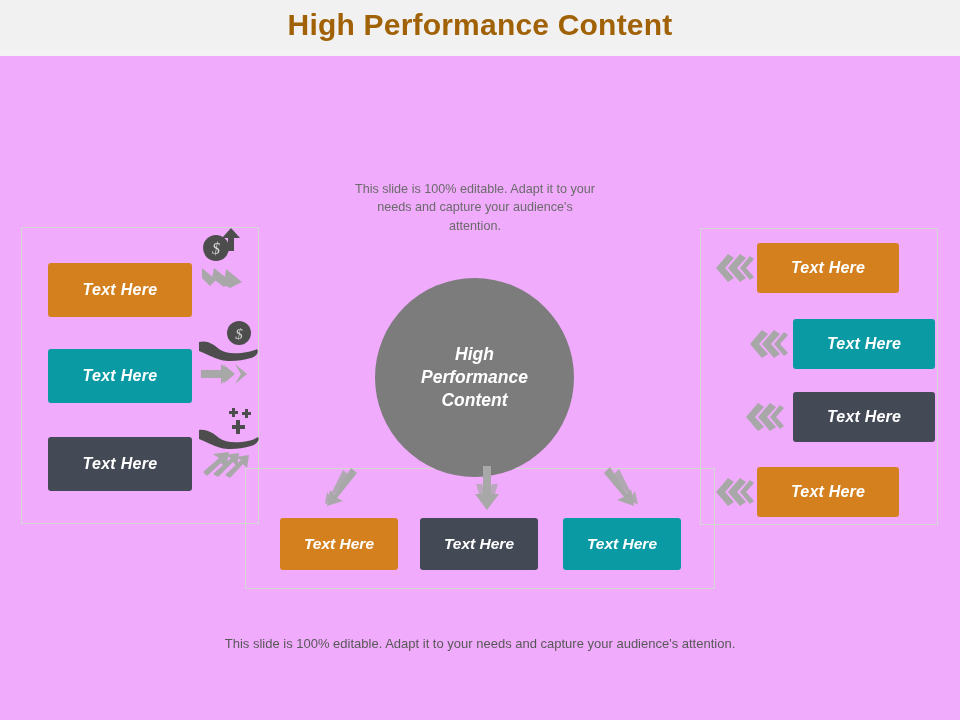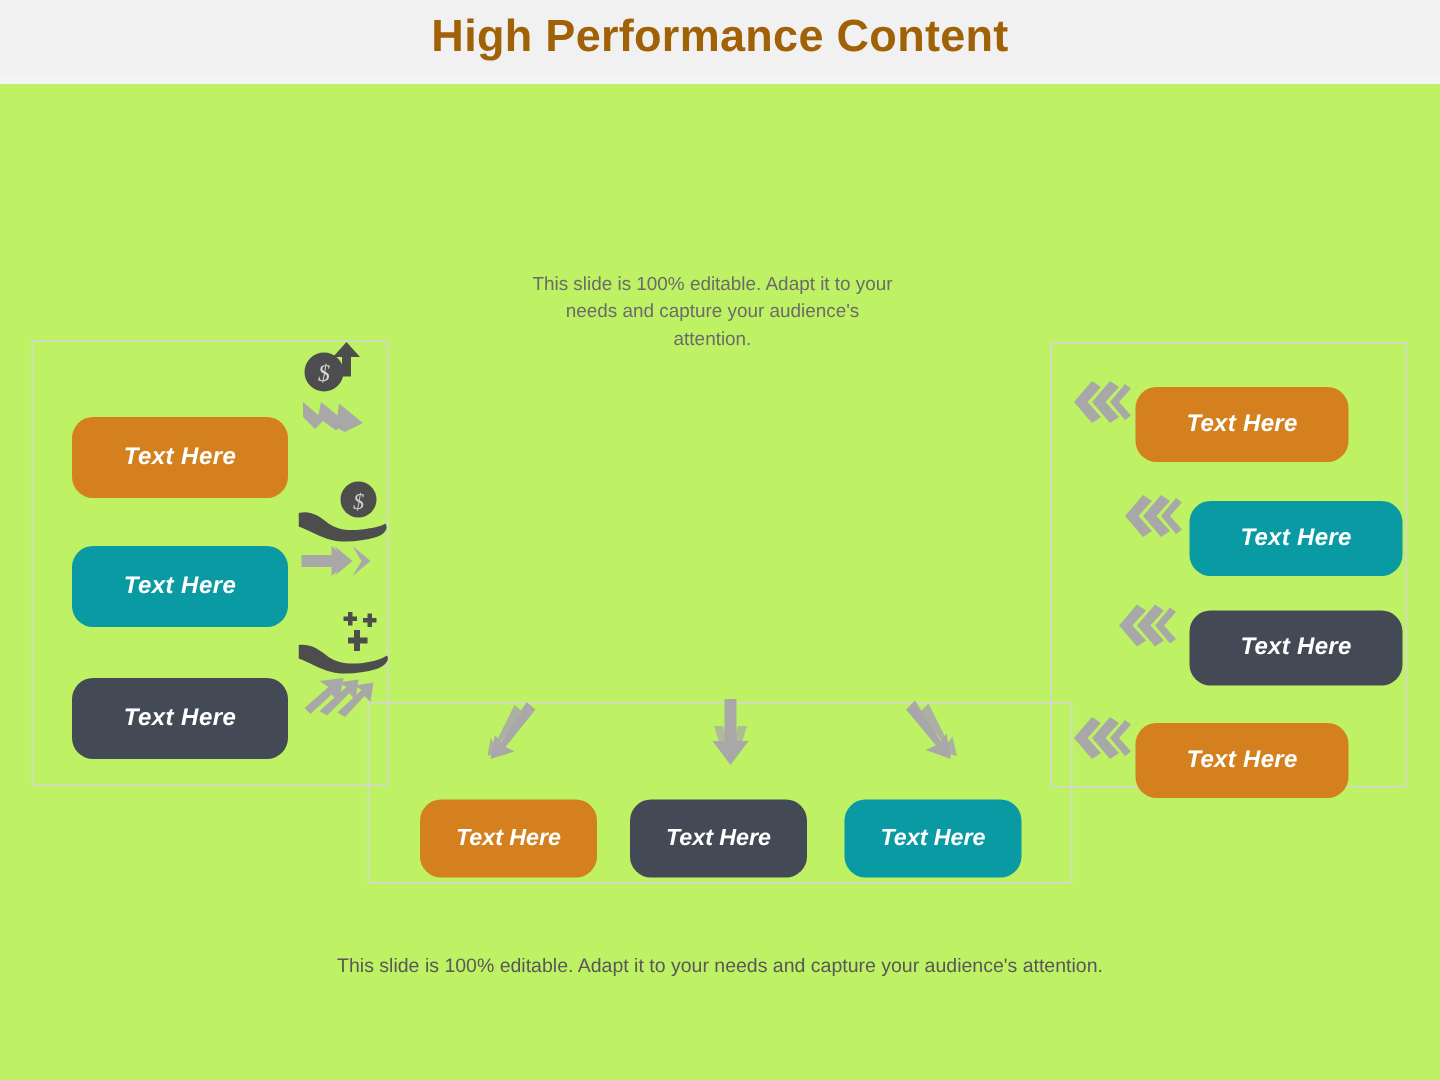--- a/index.html
+++ b/index.html
@@ -43,47 +43,46 @@
     white-space: nowrap;
   }
 
   
   .slide {
     position: absolute;
     left: 0;
     top: 56px;
     width: 960px;
     height: 664px;
-    background: #bef264;
+    background: #f0abfc;
   }
 
   
   .panel {
     position: absolute;
     border: 1px solid #d6d6d6;
     background: transparent;
     box-sizing: border-box;
   }
   .panel-left   { left: 21px;  top: 171px; width: 238px; height: 297px; }
   .panel-right  { left: 700px; top: 172px; width: 238px; height: 297px; }
   .panel-bottom { left: 245px; top: 412px; width: 470px; height: 121px; }
 
   
   .tbox {
     position: absolute;
-    border-radius: 14px;
+    border-radius: 3px;
     display: flex;
     align-items: center;
     justify-content: center;
     box-sizing: border-box;
     color: #ffffff;
     font-style: italic;
     font-weight: bold;
     white-space: nowrap;
-    margin-top: 15px;
   }
   .c-orange { background: #d4801f; }
   .c-teal   { background: #0a9aa4; }
   .c-slate  { background: #434a55; }
 
   
   .lbox { left: 48px; width: 144px; height: 54px; font-size: 16px; letter-spacing: 0.3px; }
   .lbox-1 { top: 207px; }
   .lbox-2 { top: 293px; }
   .lbox-3 { top: 381px; }
@@ -170,20 +169,27 @@
 <div class="header-strip"></div>
 
 <div class="slide">
 
   <div class="panel panel-left"></div>
   <div class="panel panel-right"></div>
   <div class="panel panel-bottom"></div>
 
   <div class="desc-top">This slide is 100% editable. Adapt it to your needs and capture your audience's attention.</div>
 
+  <div class="center-circle">
+    <div>
+      <span>High</span><br>
+      <span>Performance</span><br>
+      <span>Content</span>
+    </div>
+  </div>
 
   <div class="tbox lbox lbox-1 c-orange">
     <span>Text  Here</span>
   </div>
   <div class="tbox lbox lbox-2 c-teal">
     <span>Text  Here</span>
   </div>
   <div class="tbox lbox lbox-3 c-slate">
     <span>Text  Here</span>
   </div>

